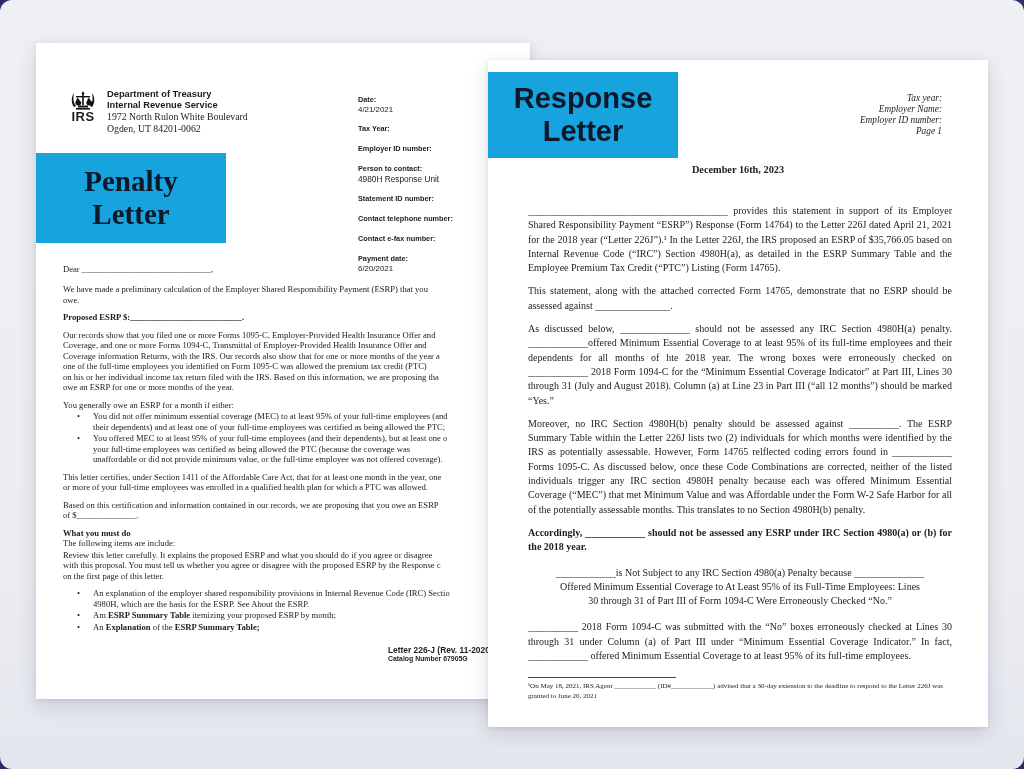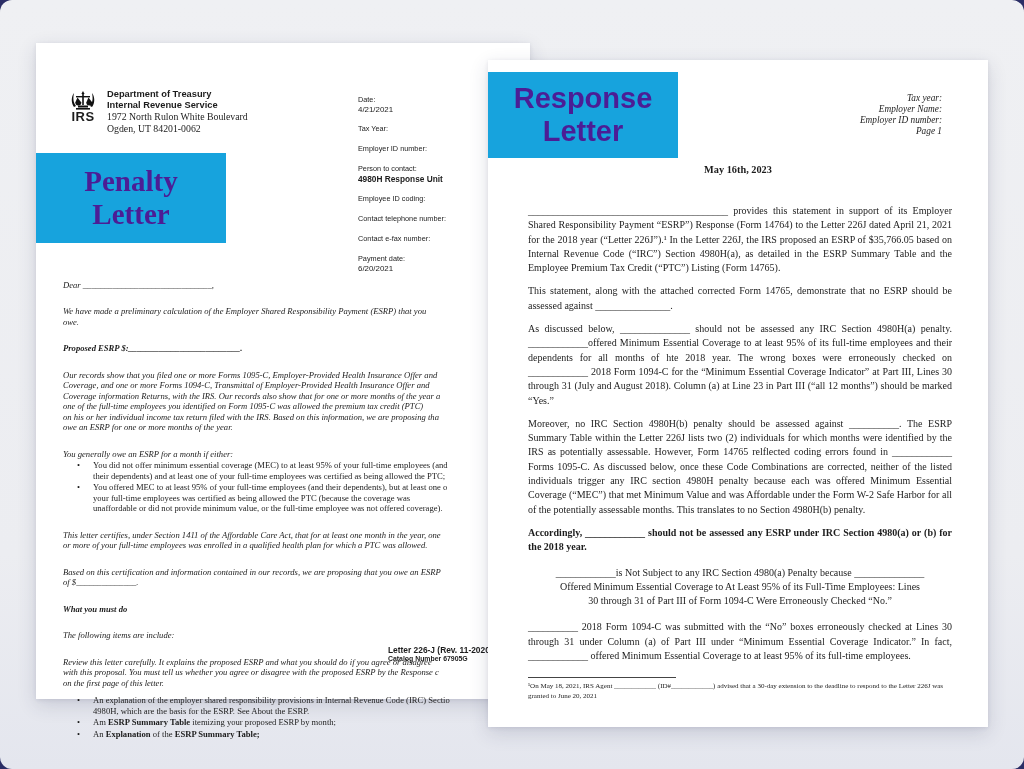--- a/index.html
+++ b/index.html
@@ -14,47 +14,47 @@
     background:linear-gradient(180deg,#eff0f3 0%,#ecedf1 72%,#e4e6ee 100%);
   }
   .page{
     position:absolute;background:#ffffff;
     box-shadow:0 6px 18px rgba(45,48,90,.16),0 1px 4px rgba(45,48,90,.10);
     color:#1c1c1c;
   }
   .page-left{left:36px;top:43px;width:494px;height:656px;z-index:1;}
   .page-right{left:488px;top:60px;width:500px;height:667px;z-index:2;}
   .banner{
-    position:absolute;background:#17a3dd;color:#4c1d95;
+    position:absolute;background:#17a3dd;color:#0f172a;
     display:flex;flex-direction:column;align-items:center;justify-content:center;
     font-family:"Liberation Sans", sans-serif;font-weight:bold;
     font-size:29px;line-height:1.14;text-align:center;
   }
   .banner-penalty{left:0;top:110px;width:190px;height:90px;font-family:Liberation Serif, serif;}
   .banner-response{left:0;top:12px;width:190px;height:86px;}
 
   
   .irs-header{position:absolute;top:46px;left:30px;display:flex;}
   .irs-logo-block{width:34px;text-align:center;}
   .irs-logo-block svg{display:block;margin:0 auto;}
   .irs-wordmark{font-family:Liberation Sans, sans-serif;font-weight:bold;font-size:13px;letter-spacing:.5px;margin-top:-2px;}
   .agency-block{margin-left:7px;}
   .agency-bold{font-family:"Liberation Sans",sans-serif;font-weight:bold;font-size:9.3px;line-height:1.18;}
   .agency-serif{font-size:9.8px;line-height:1.2;}
 
   .info-col{position:absolute;left:322px;top:52px;width:165px;font-family:"Liberation Sans",sans-serif;}
   .info-row{margin-bottom:11px;}
-  .info-label{font-weight:normal;font-size:7.3px;line-height:1.25;}
+  .info-label{font-weight:bold;font-size:7.3px;line-height:1.25;}
   .info-value{font-size:7.9px;line-height:1.25;margin-top:1px;}
-  .info-row:nth-child(4) .info-value{font-weight:bold;font-size:8.3px;}
+  .info-row:nth-child(4) .info-value{font-weight:normal;font-size:8.3px;}
   .info-row:nth-child(1),.info-row:nth-child(4),.info-row:nth-child(8){margin-bottom:9px;}
 
   
   .body-left{position:absolute;top:221px;left:27px;width:467px;font-size:8.6px;line-height:1.22;}
-  .body-left p{margin:16px 0 7px 0;white-space:pre-line;font-style:italic;}
+  .body-left p{margin:0 0 7px 0;white-space:pre-line;}
   .salutation{margin-bottom:10px !important;}
   .bold{font-weight:bold;}
   ul.dots{list-style:none;margin:0 0 7px 12px;padding:0;}
   ul.dots li{position:relative;padding-left:18px;margin:0 0 1px 0;white-space:pre-line;}
   ul.dots li .dot{position:absolute;left:2px;top:0;}
   .what-heading{margin-bottom:0 !important;}
   .footer-left{position:absolute;left:352px;top:602px;font-family:"Liberation Sans",sans-serif;}
   .footer-l1{font-weight:bold;font-size:8.4px;line-height:1.2;}
   .footer-l2{font-weight:bold;font-size:6.9px;line-height:1.3;}
 
@@ -111,21 +111,21 @@
         <div class="info-label">Tax Year:</div>
       </div>
       <div class="info-row">
         <div class="info-label">Employer ID number:</div>
       </div>
       <div class="info-row">
         <div class="info-label">Person to contact:</div>
         <div class="info-value">4980H Response Unit</div>
       </div>
       <div class="info-row">
-        <div class="info-label">Employee ID coding:</div>
+        <div class="info-label">Statement ID number:</div>
       </div>
       <div class="info-row">
         <div class="info-label">Contact telephone number:</div>
       </div>
       <div class="info-row">
         <div class="info-label">Contact e-fax number:</div>
       </div>
       <div class="info-row">
         <div class="info-label">Payment date:</div>
         <div class="info-value">6/20/2021</div>
@@ -187,21 +187,21 @@
     </div>
 
     <div class="meta-col">
       <div>Tax year:</div>
       <div>Employer Name:</div>
       <div>Employer ID number:</div>
       <div>Page 1</div>
     </div>
 
     <div class="title-block">
-      <div>May 16th, 2023</div>
+      <div>December 16th, 2023</div>
     </div>
 
     <div class="body-right">
       <p>________________________________________ provides this statement in support of its Employer Shared Responsibility Payment “ESRP”) Response (Form 14764) to the Letter 226J dated April 21, 2021 for the 2018 year (“Letter 226J”).¹  In the Letter 226J, the IRS proposed an ESRP of $35,766.05 based on Internal Revenue Code (“IRC”) Section 4980H(a), as detailed in the ESRP Summary Table and the Employee Premium Tax Credit (“PTC”) Listing (Form 14765).</p>
       <p>This statement, along with the attached corrected Form 14765, demonstrate that no ESRP should be assessed against _______________.</p>
       <p>As discussed below, ______________ should not be assessed any IRC Section 4980H(a) penalty. ____________offered Minimum Essential Coverage to at least 95% of its full-time employees and their dependents for all months of hte 2018 year. The wrong boxes were erroneously checked on ____________ 2018 Form 1094-C for the “Minimum Essential Coverage Indicator” at Part III, Lines 30 through 31 (July and August 2018).  Column (a) at Line 23 in Part III (“all 12 months”) should be marked “Yes.”</p>
       <p>Moreover, no IRC Section 4980H(b) penalty should be assessed against __________.  The ESRP Summary Table within the Letter 226J lists two (2) individuals for which months were identified by the IRS as potentially assessable.  However, Form 14765 relflected coding errors found in ____________ Forms 1095-C.  As discussed below, once these Code Combinations are corrected, neither of the listed individuals trigger any IRC section 4980H penalty because each was offered Minimum Essential Coverage (“MEC”) that met Minimum Value and was Affordable under the Form W-2 Safe Harbor for all of the potentially assessable months.  This translates to no Section 4980H(b) penalty.</p>
       <p class="bold">Accordingly, ____________ should not be assessed any ESRP under IRC Section 4980(a) or (b) for the 2018 year.</p>
       <div class="underlined-heading">____________is Not Subject to any IRC Section 4980(a) Penalty because ______________
 Offered Minimum Essential Coverage to At Least 95% of its Full-Time Employees: Lines

